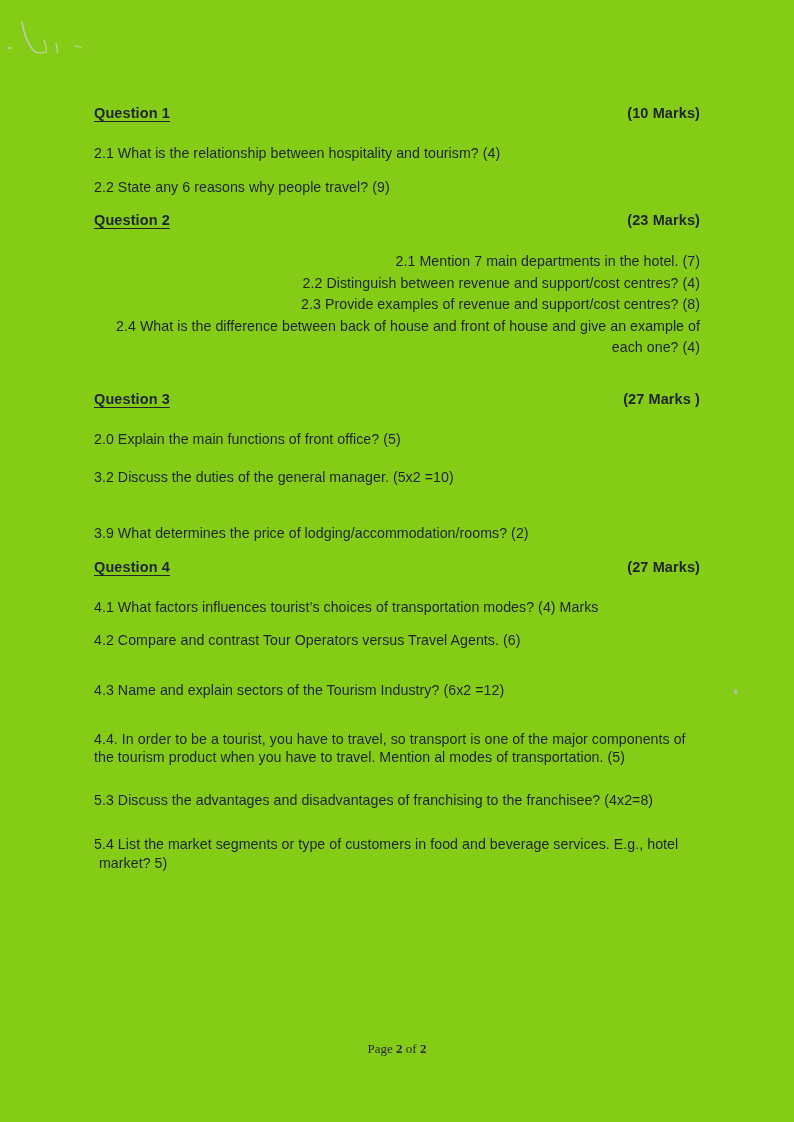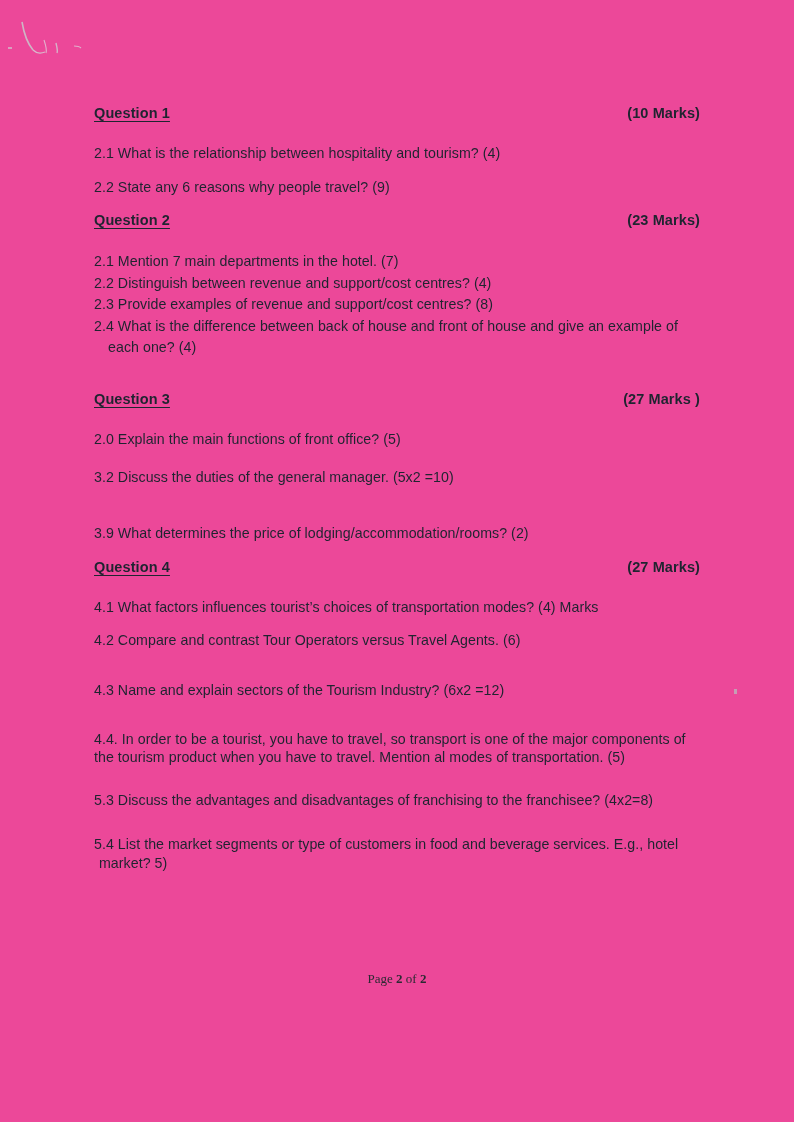--- a/index.html
+++ b/index.html
@@ -15,21 +15,21 @@
     overflow: hidden;
     font-family: "Liberation Sans", sans-serif;
     color: #1f2430;
     -webkit-font-smoothing: antialiased;
   }
 
   
   .page {
     position: absolute;
     inset: 0;
-    background: #ec4899;
+    background: #84cc16;
   }
 
   
   .artifact-wrap {
     position: absolute;
     left: 0; top: 0;
     width: 120px; height: 80px;
     pointer-events: none;
   }
   .speck {
@@ -75,40 +75,40 @@
     white-space: pre-wrap;
   }
 
   
   .gap-lg { height: 22px; }
   .gap-md { height: 15px; }
   .gap-sm { height: 9px; }
   .gap-xs { height: 4px; }
   .gap-line { height: 2px; }
 
-  .tight .item { line-height: 1.52; }
+  .tight .item { line-height: 1.52; text-align: right; }
   .hang { padding-left: 14px; text-indent: -14px; }
   .hang-sm { padding-left: 5px; text-indent: -5px; }
   .flush { padding-left: 0; text-indent: 0; }
 
   
   .total {
     position: absolute;
     left: 0; right: 0;
     top: 941px;
     text-align: center;
     font-family: "Liberation Sans", sans-serif;
     font-size: 14.5px;
     color: #1a1a1a;
     letter-spacing: .2px;
   }
   .pagenum {
     position: absolute;
     left: 0; right: 0;
-    top: 971px;
+    top: 1041px;
     text-align: center;
     font-family: "Liberation Serif", serif;
     font-size: 13px;
     color: #2a2a32;
   }
   .pagenum b { font-weight: bold; }
 </style>
 </head>
 <body>
 

